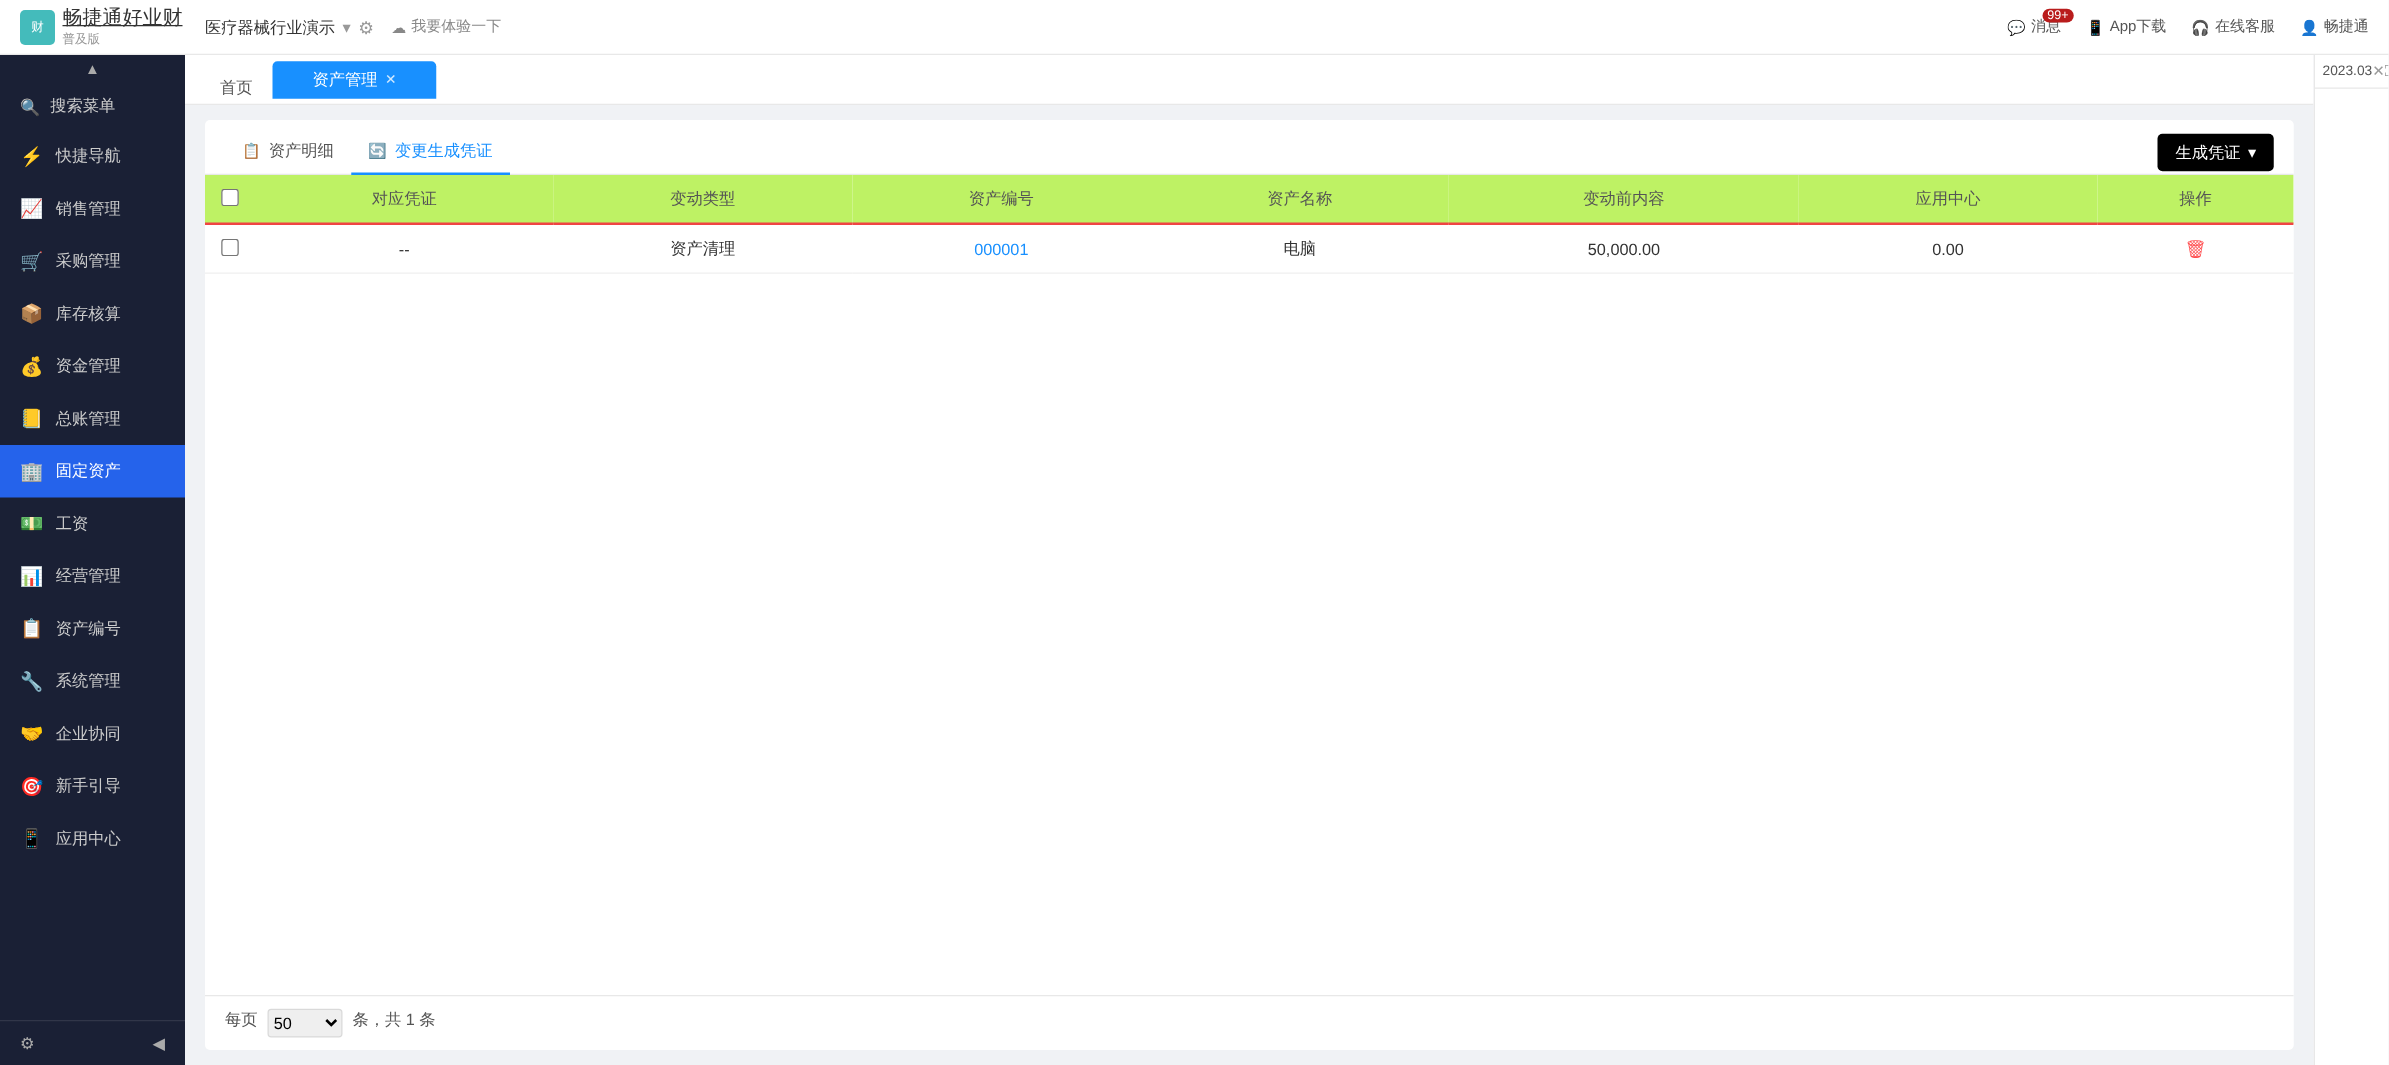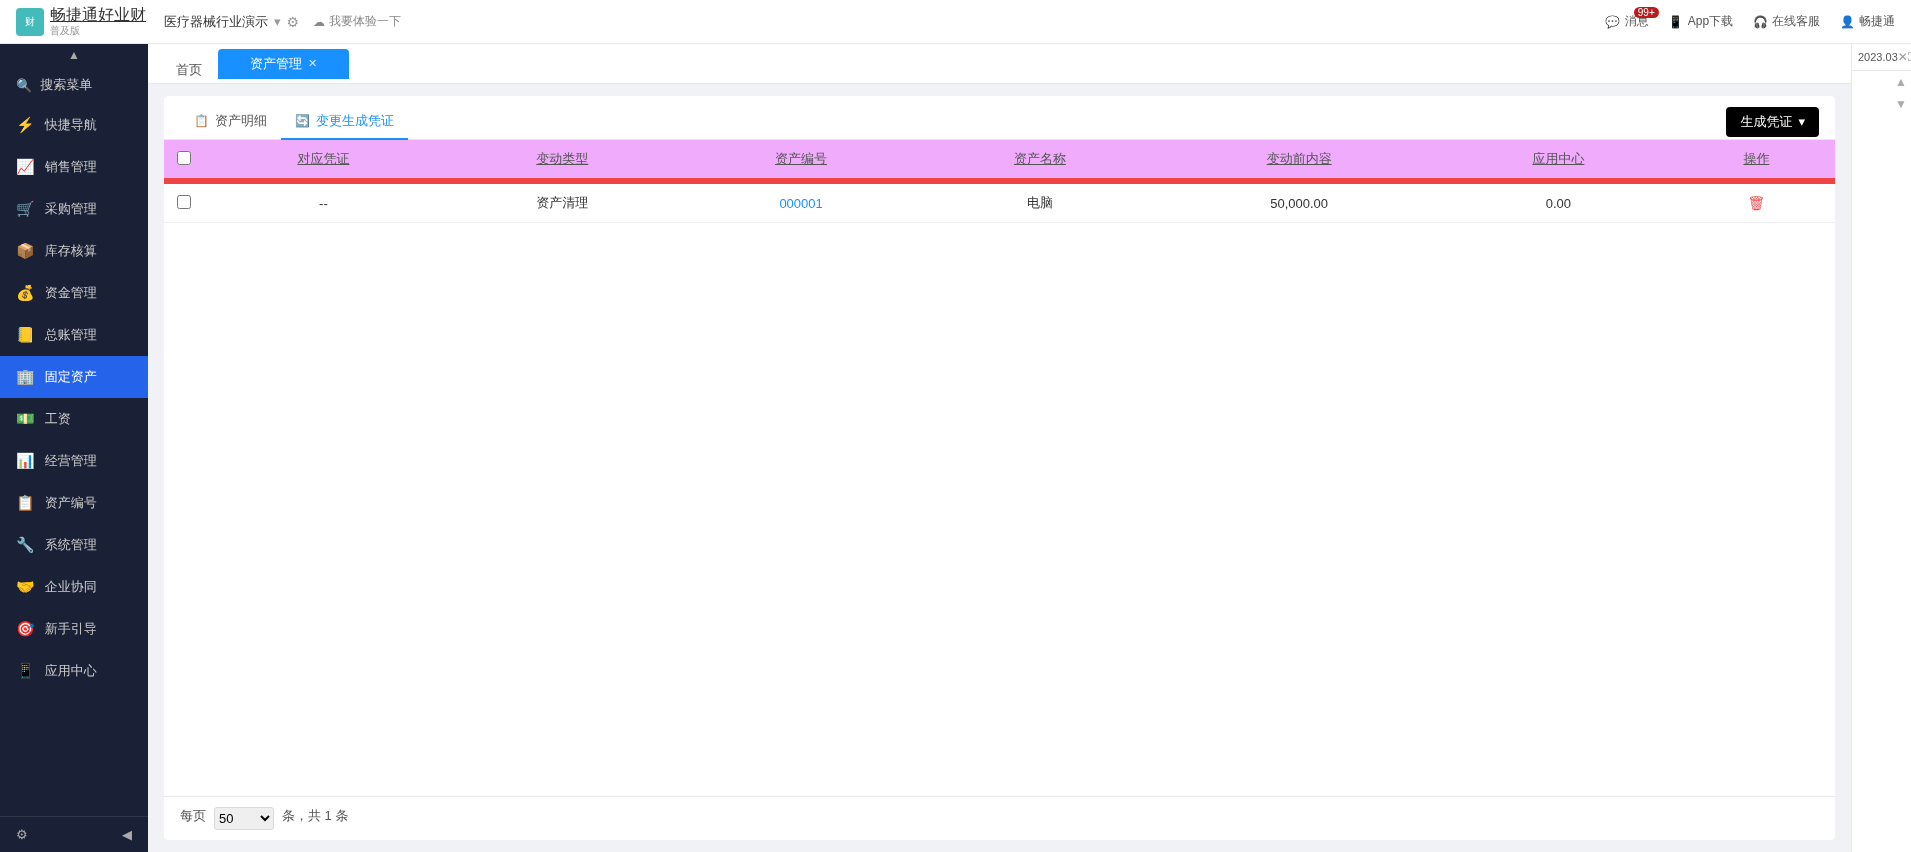--- a/index.html
+++ b/index.html
@@ -219,28 +219,27 @@
       align-items: center;
       gap: 6px;
     }
 
     
     .data-table {
       width: 100%;
       border-collapse: collapse;
     }
     .data-table th {
-      background: #f0abfc;
+      background: #bef264;
       padding: 10px 12px;
       text-align: center;
       font-weight: 500;
       color: #555;
-      border-bottom: 6px solid #ef4444;
-      font-size: 13px;
-      text-decoration: underline;
+      border-bottom: 2px solid #ef4444;
+      font-size: 13px;
     }
     .data-table td {
       padding: 10px 12px;
       text-align: center;
       color: #333;
       border-bottom: 1px solid #f0f0f0;
       font-size: 13px;
     }
     .table-wrapper {
       flex: 1;
@@ -270,22 +269,21 @@
       border-radius: 3px;
       font-size: 13px;
     }
 
     
     .right-panel {
       width: 60px;
       background: #fff;
       border-left: 1px solid #e8e8e8;
       display: flex;
-      flex-direction: column;
-      align-items: flex-end;
+      align-items: flex-start;
       padding: 0;
       flex-shrink: 0;
       position: relative;
     }
     .right-panel-header {
       display: flex;
       justify-content: space-between;
       align-items: center;
       width: 100%;
       padding: 6px 6px;

